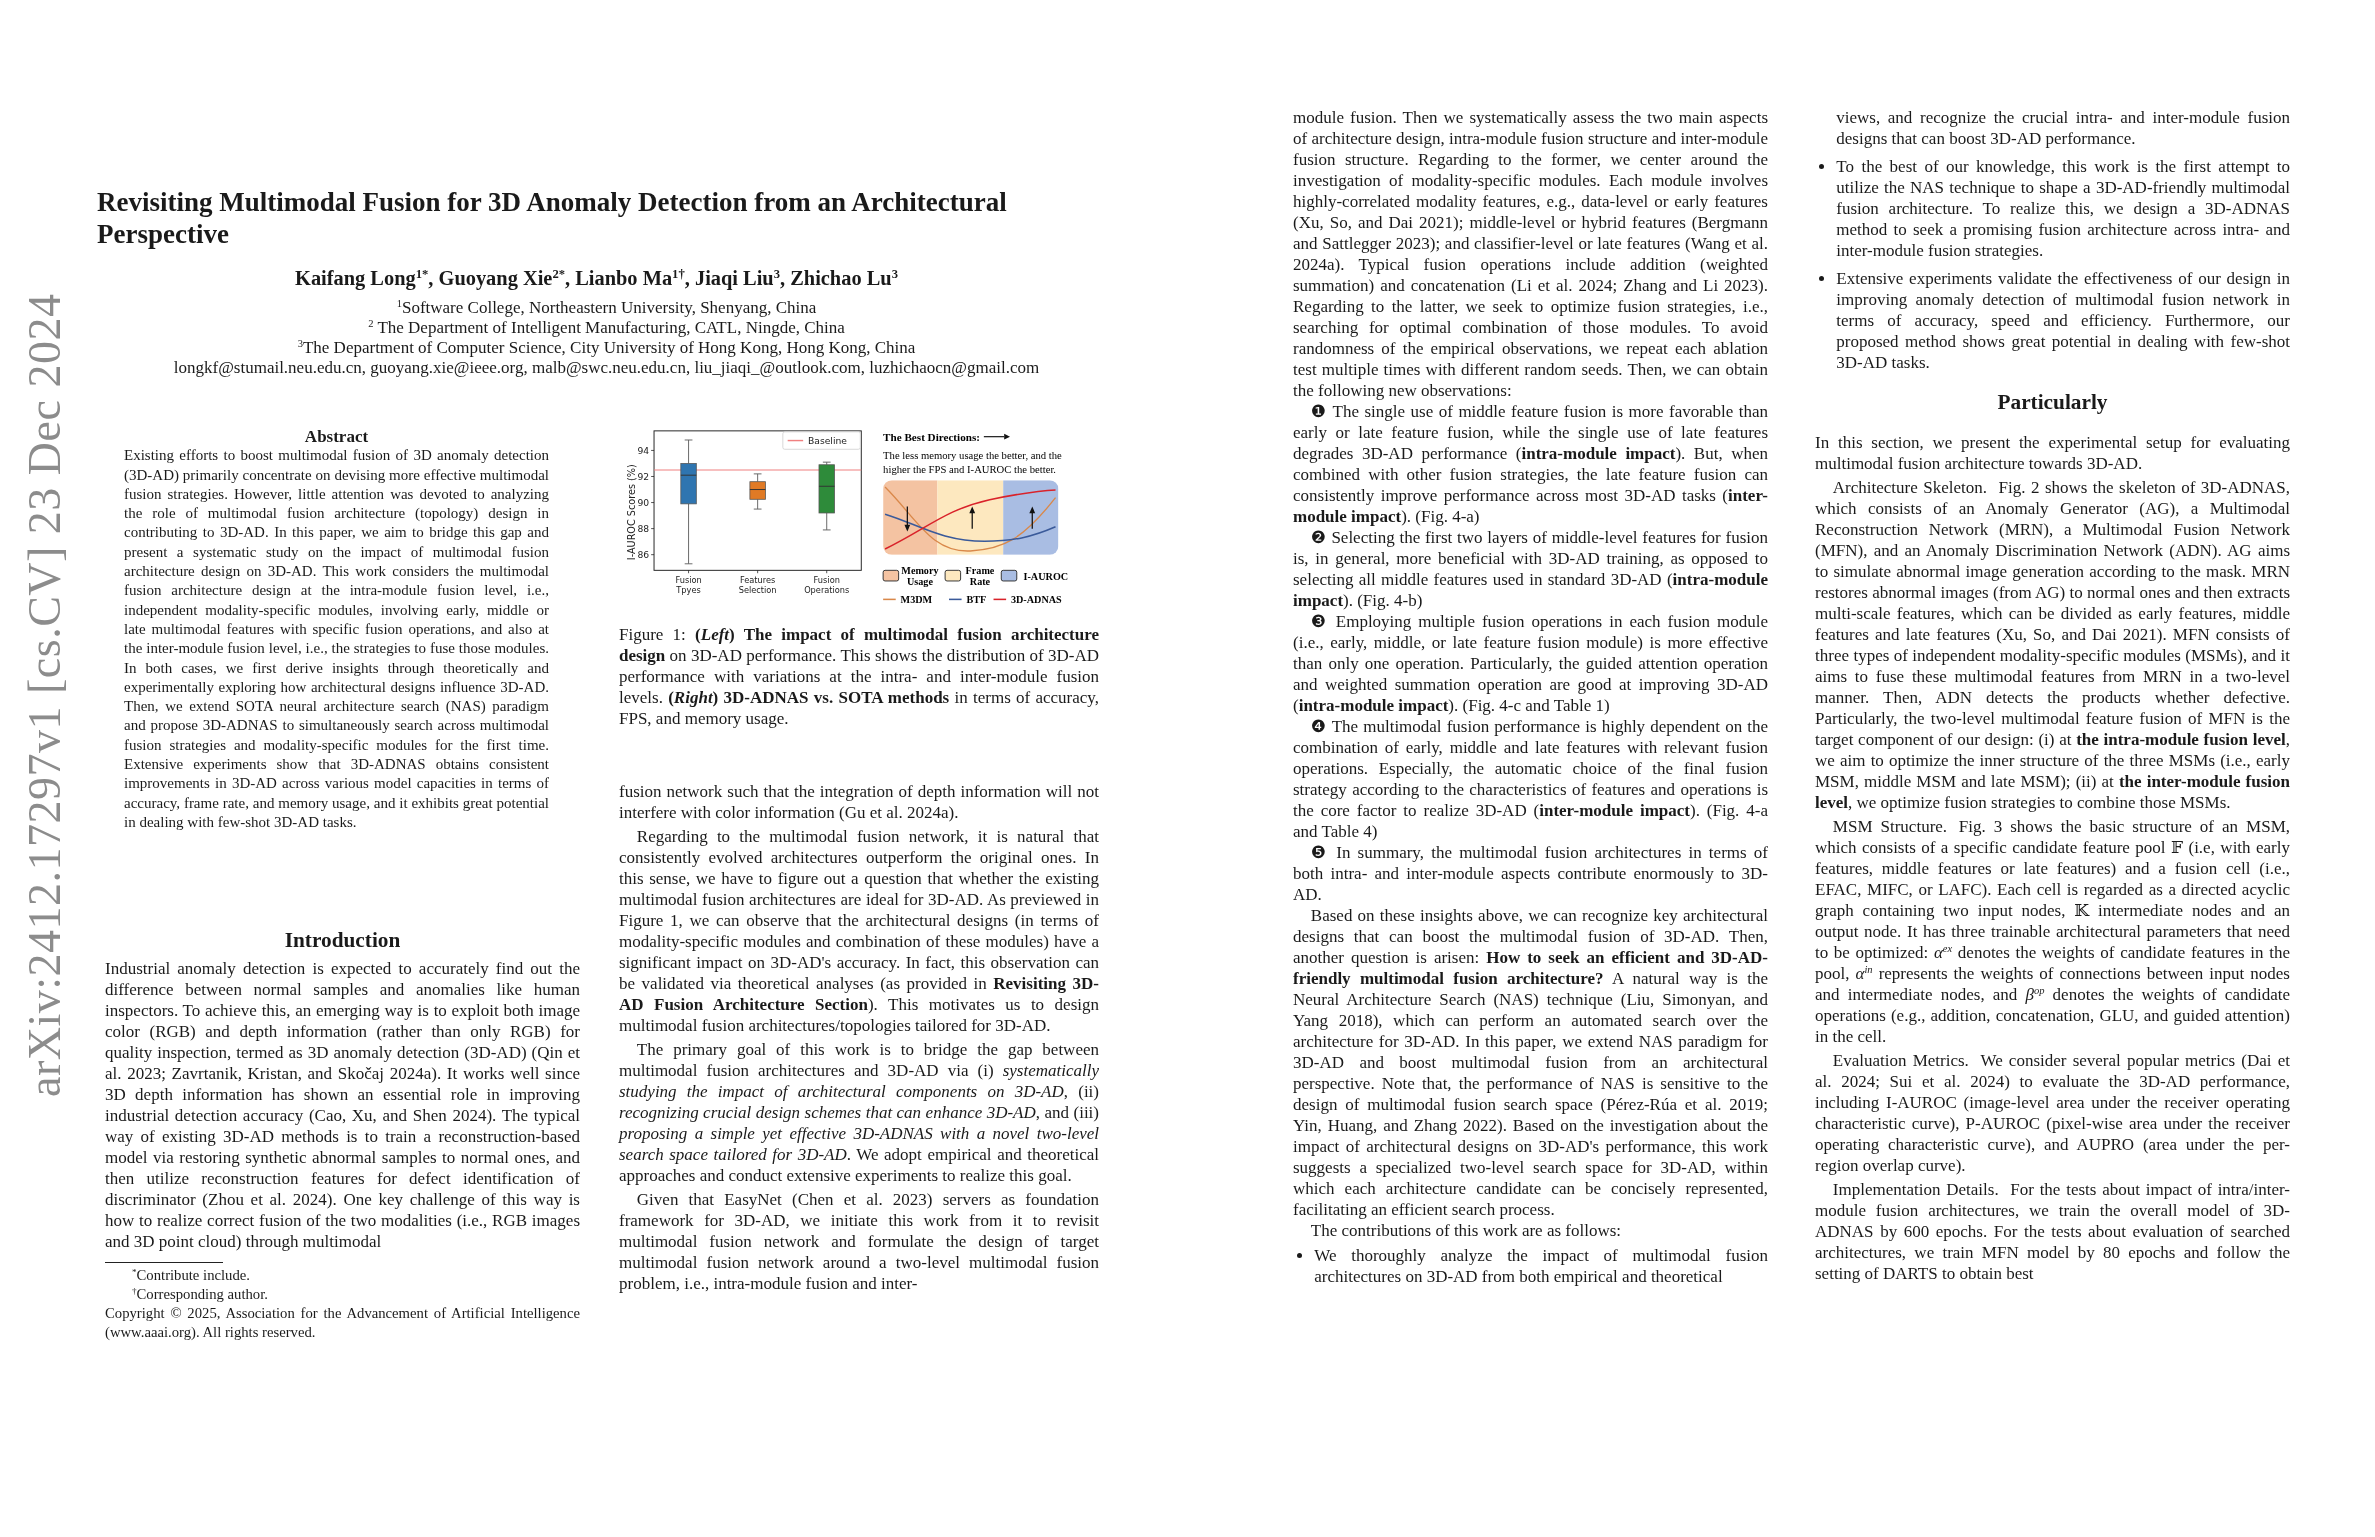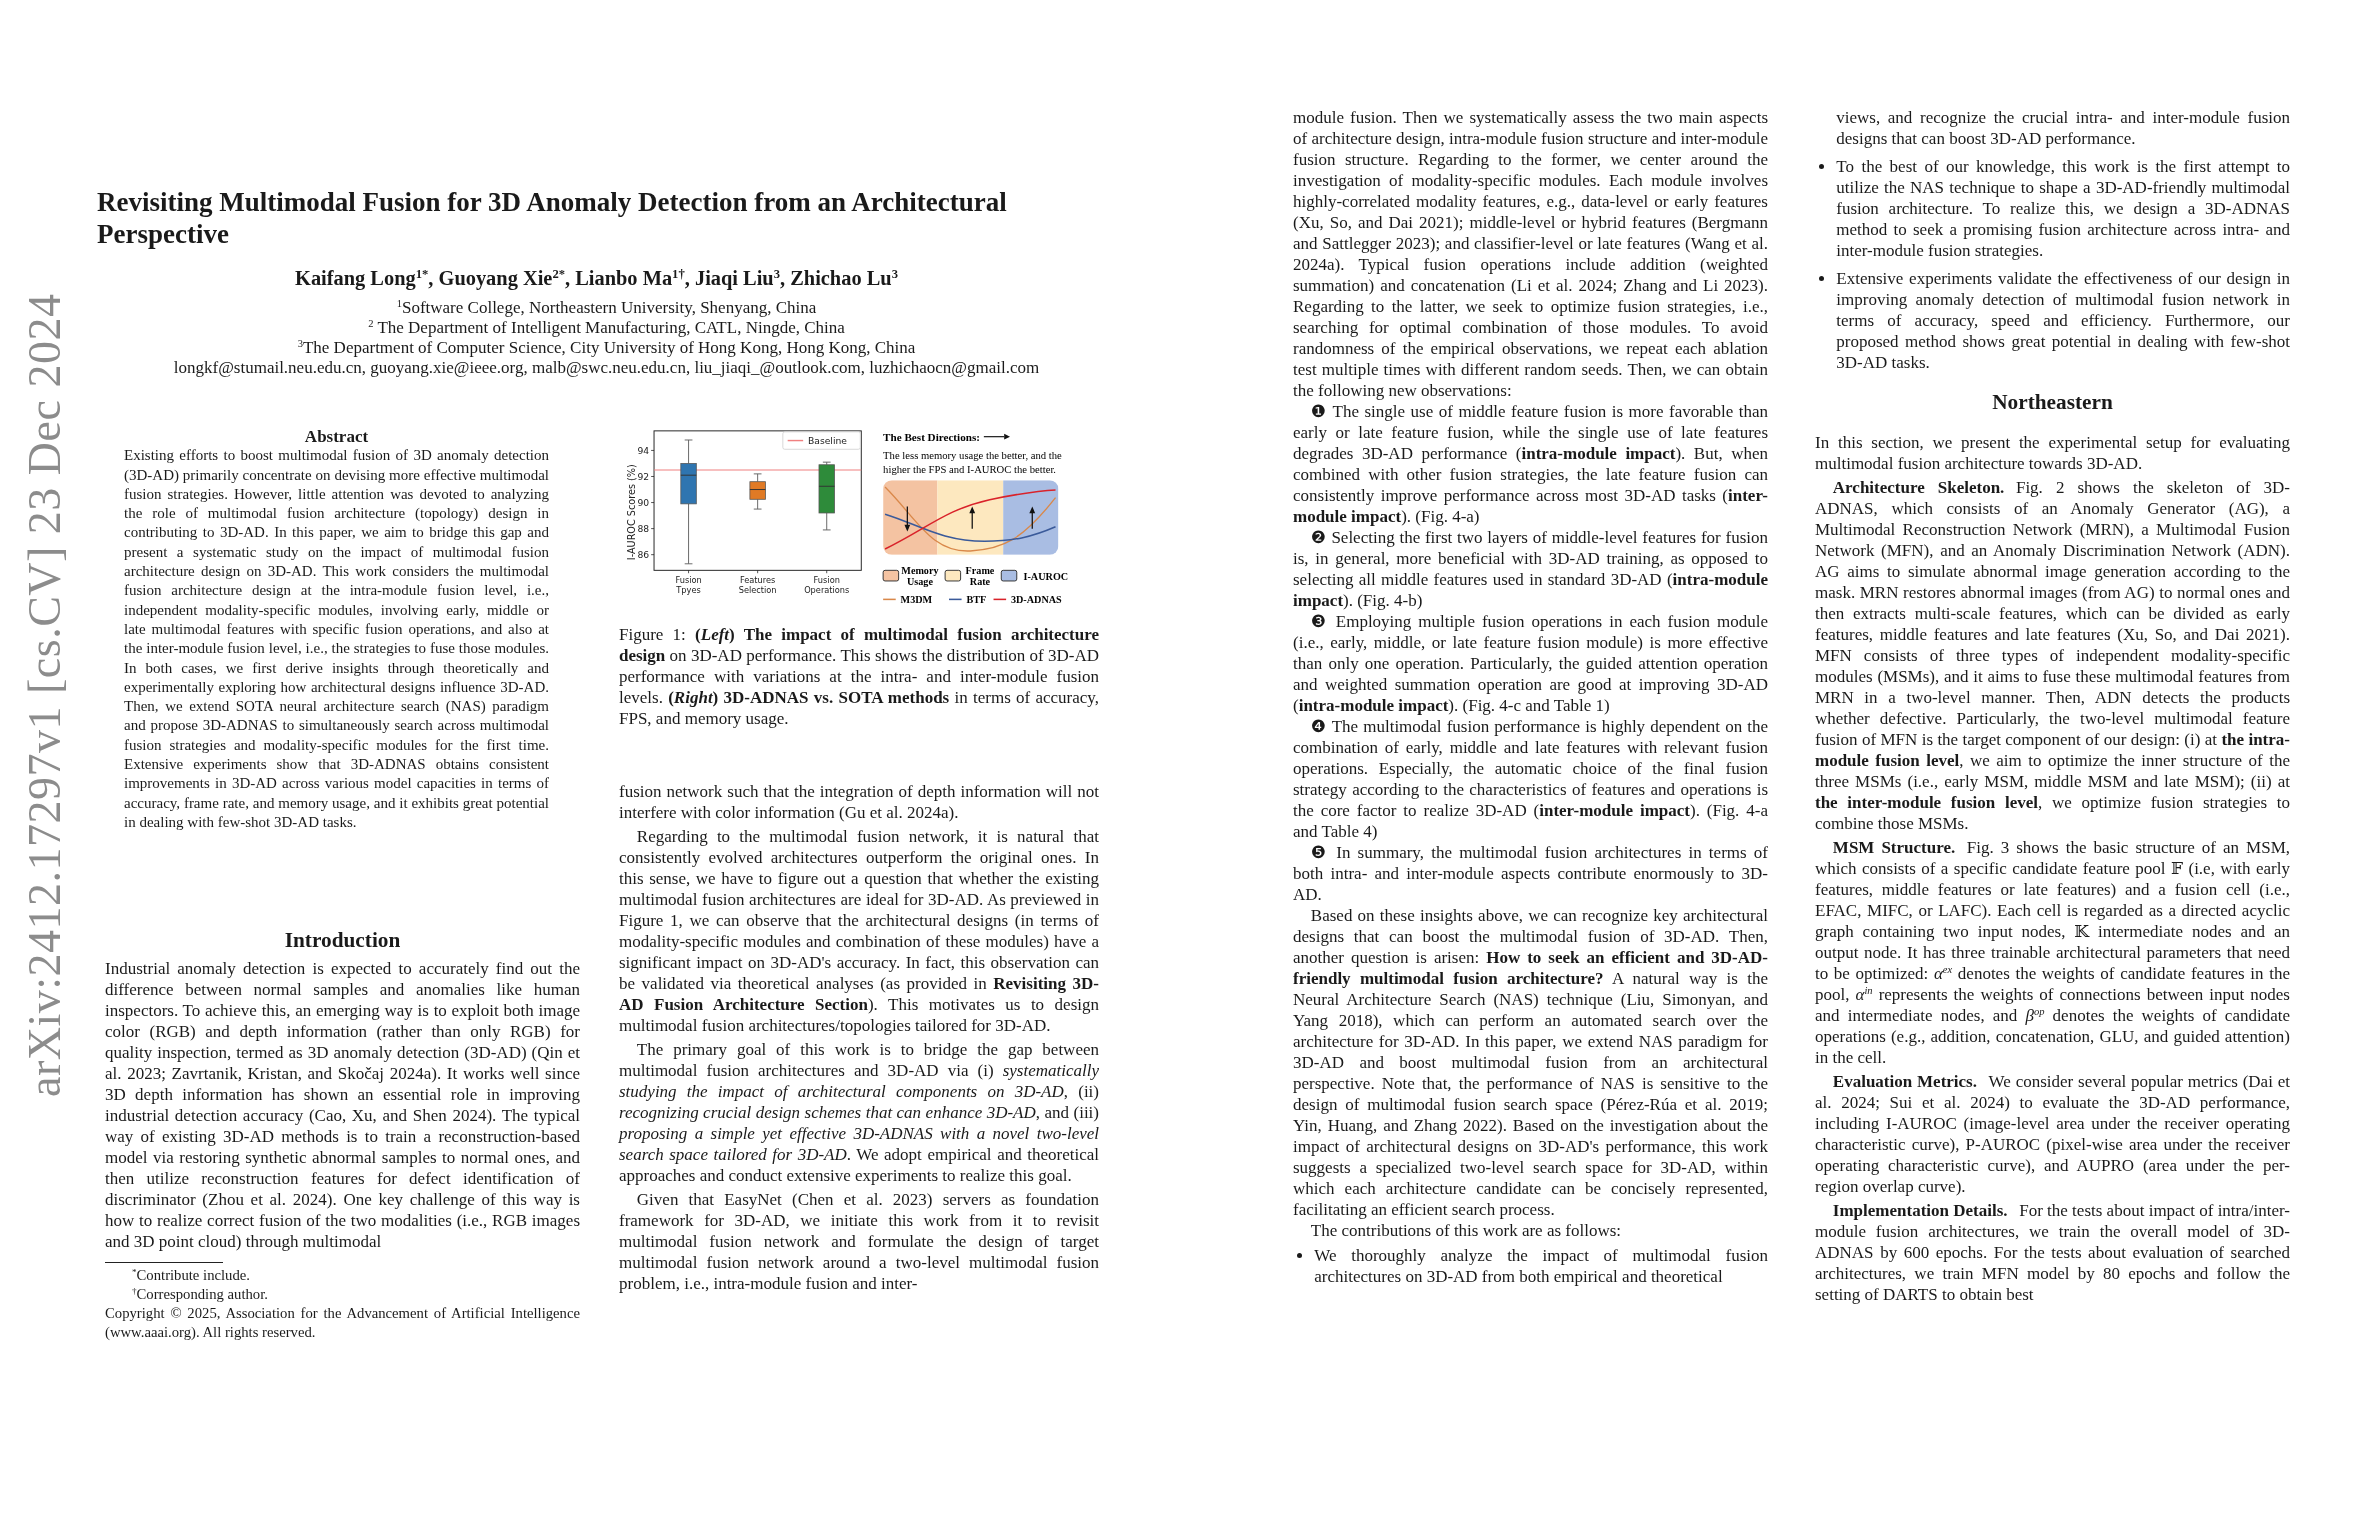--- a/index.html
+++ b/index.html
@@ -22,21 +22,21 @@
   .abs-h { text-align: center; font-weight: bold; font-size: 17px; margin: 0 0 13.6px 0; }
   .abstract { position: absolute; left: 124px; top: 427px; width: 425px; font-size: 15px; line-height: 19.3px; text-align: justify; }
   .abstract p { margin: 0; }
   .fn-rule { width: 118px; border-top: 1.2px solid #222; margin: 9.7px 0 3.9px 0; }
   .fn { font-size: 14.7px; line-height: 19px; }
   .fn .pad { padding-left: 27px; display: block; }
   ul.contrib { margin: 3.9px 0 0 0; padding-left: 21.3px; }
   ul.contrib li { margin-bottom: 6.8px; }
   .bold { font-weight: bold; }
   .ital { font-style: italic; }
-  .para-h { font-weight: bold; margin-right: 11.6px; }
+  .para-h { font-weight: normal; margin-right: 11.6px; }
   .fig { position: absolute; left: 621px; top: 427px; width: 485px; height: 184px; }
   .caption { position: absolute; left: 619px; top: 624px; width: 480px; font-size: 17px; line-height: 21px; text-align: justify; }
   .caption p { margin: 0; }
   .rt-title { font-weight: bold; font-size: 11.5px; }
   .rt-desc { font-size: 11px; }
   .leg-sm { font-size: 10.5px; font-weight: bold; }
 </style>
 </head>
 <body>
 
@@ -219,20 +219,20 @@
     <li>We thoroughly analyze the impact of multimodal fusion architectures on 3D-AD from both empirical and theoretical</li>
   </ul>
 </div>
 
 <div class="col" style="left:1815px; top:107px; width:475px;">
   <div style="padding-left:21.3px;">views, and recognize the crucial intra- and inter-module fusion designs that can boost 3D-AD performance.</div>
   <ul class="contrib" style="margin-top:6.8px;">
     <li>To the best of our knowledge, this work is the first attempt to utilize the NAS technique to shape a 3D-AD-friendly multimodal fusion architecture. To realize this, we design a 3D-ADNAS method to seek a promising fusion architecture across intra- and inter-module fusion strategies.</li>
     <li>Extensive experiments validate the effectiveness of our design in improving anomaly detection of multimodal fusion network in terms of accuracy, speed and efficiency. Furthermore, our proposed method shows great potential in dealing with few-shot 3D-AD tasks.</li>
   </ul>
-  <p class="sec-h" style="margin-top:15.5px;">Northeastern</p>
+  <p class="sec-h" style="margin-top:15.5px;">Particularly</p>
   <p style="margin-top:15px;">In this section, we present the experimental setup for evaluating multimodal fusion architecture towards 3D-AD.</p>
   <p class="ind" style="margin-top:2.9px;"><span class="para-h">Architecture Skeleton.</span><span>Fig. 2 shows the skeleton of 3D-ADNAS, which consists of an Anomaly Generator (AG), a Multimodal Reconstruction Network (MRN), a Multimodal Fusion Network (MFN), and an Anomaly Discrimination Network (ADN). AG aims to simulate abnormal image generation according to the mask. MRN restores abnormal images (from AG) to normal ones and then extracts multi-scale features, which can be divided as early features, middle features and late features (Xu, So, and Dai 2021). MFN consists of three types of independent modality-specific modules (MSMs), and it aims to fuse these multimodal features from MRN in a two-level manner. Then, ADN detects the products whether defective. Particularly, the two-level multimodal feature fusion of MFN is the target component of our design: (i) at </span><span class="bold">the intra-module fusion level</span><span>, we aim to optimize the inner structure of the three MSMs (i.e., early MSM, middle MSM and late MSM); (ii) at </span><span class="bold">the inter-module fusion level</span><span>, we optimize fusion strategies to combine those MSMs.</span></p>
   <p class="ind" style="margin-top:2.9px;"><span class="para-h">MSM Structure.</span><span>Fig. 3 shows the basic structure of an MSM, which consists of a specific candidate feature pool 𝔽 (i.e, with early features, middle features or late features) and a fusion cell (i.e., EFAC, MIFC, or LAFC). Each cell is regarded as a directed acyclic graph containing two input nodes, 𝕂 intermediate nodes and an output node. It has three trainable architectural parameters that need to be optimized: </span><span class="ital">α</span><sup class="ital">ex</sup><span> denotes the weights of candidate features in the pool, </span><span class="ital">α</span><sup class="ital">in</sup><span> represents the weights of connections between input nodes and intermediate nodes, and </span><span class="ital">β</span><sup class="ital">op</sup><span> denotes the weights of candidate operations (e.g., addition, concatenation, GLU, and guided attention) in the cell.</span></p>
   <p class="ind" style="margin-top:2.9px;"><span class="para-h">Evaluation Metrics.</span><span>We consider several popular metrics (Dai et al. 2024; Sui et al. 2024) to evaluate the 3D-AD performance, including I-AUROC (image-level area under the receiver operating characteristic curve), P-AUROC (pixel-wise area under the receiver operating characteristic curve), and AUPRO (area under the per-region overlap curve).</span></p>
   <p class="ind" style="margin-top:2.9px;"><span class="para-h">Implementation Details.</span><span>For the tests about impact of intra/inter-module fusion architectures, we train the overall model of 3D-ADNAS by 600 epochs. For the tests about evaluation of searched architectures, we train MFN model by 80 epochs and follow the setting of DARTS to obtain best</span></p>
 </div>
 
 
 </body></html>

